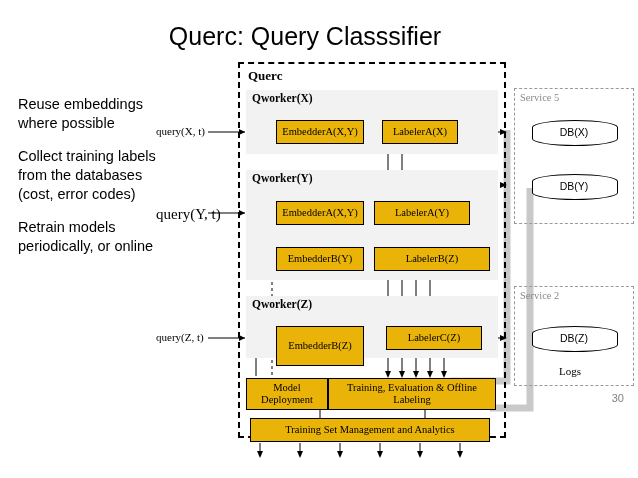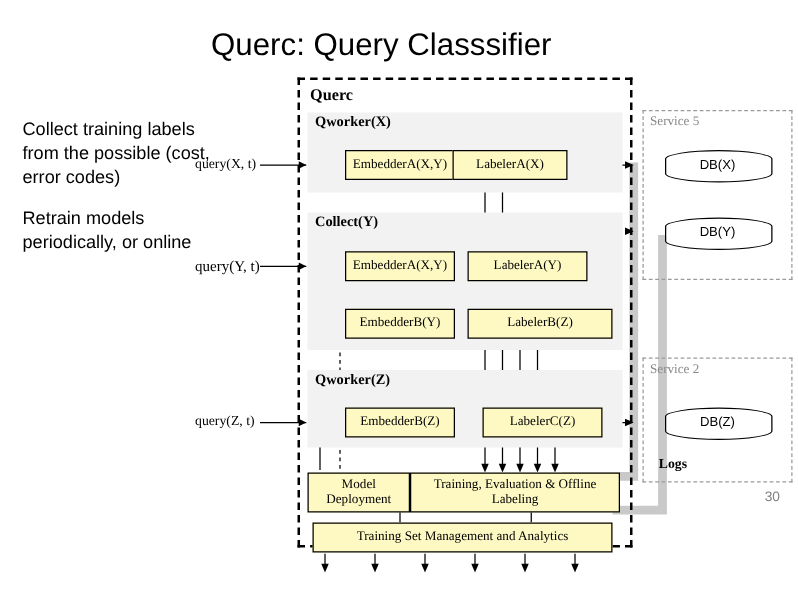--- a/index.html
+++ b/index.html
@@ -70,21 +70,21 @@
     box-sizing: border-box;
   }
   .grey-panel {
     position: absolute;
     background: #f2f2f2;
     box-sizing: border-box;
   }
   .solidbox {
     position: absolute;
     border: 1px solid #000000;
-    background: #fef9c3;
+    background: #eab308;
     box-sizing: border-box;
     font-family: "Liberation Serif", serif;
     font-size: 10.5px;
     color: #000000;
     display: flex;
     align-items: center;
     justify-content: center;
     text-align: center;
     line-height: 12px;
   }
@@ -136,21 +136,22 @@
   }
 </style>
 </head>
 <body>
 
 <div class="slide">
 
   <div id="slide-title">Querc: Query Classsifier</div>
 
   <div id="bullet-text">
-    <p>Collect training labels from the possible (cost, error codes)</p>
+    <p>Reuse embeddings where possible</p>
+    <p>Collect training labels from the databases (cost, error codes)</p>
     <p>Retrain models periodically, or online</p>
   </div>
 
   <div id="page-number">30</div>
 
   <div class="diagram">
 
     <svg class="overlay" viewBox="0 0 488 400">
 
       <path d="M 357 72 L 357 323 L 300 323" stroke="#c9c9c9" stroke-width="7" fill="none"></path>
@@ -209,55 +210,55 @@
       <polygon points="270,400 267,393 273,393" fill="#000"></polygon>
       <polygon points="310,400 307,393 313,393" fill="#000"></polygon>
     </svg>
 
     <div class="dashed-box" style="left:88px; top:4px; width:268px; height:376px;"></div>
     <div class="lbl lbl-bold" style="left:98px; top:10px; font-size:13px;">Querc</div>
 
     <div class="grey-panel" style="left:96px; top:32px; width:252px; height:64px;"></div>
     <div class="lbl lbl-bold" style="left:102px; top:34px; font-size:11.5px;">Qworker(X)</div>
     <div class="solidbox" style="left:126px; top:62px; width:88px; height:24px;">EmbedderA(X,Y)</div>
-    <div class="solidbox" style="left:212px; top:62px; width:92px; height:24px;">LabelerA(X)</div>
+    <div class="solidbox" style="left:232px; top:62px; width:76px; height:24px;">LabelerA(X)</div>
 
     <div class="grey-panel" style="left:96px; top:112px; width:252px; height:110px;"></div>
-    <div class="lbl lbl-bold" style="left:102px; top:114px; font-size:11.5px;">Collect(Y)</div>
+    <div class="lbl lbl-bold" style="left:102px; top:114px; font-size:11.5px;">Qworker(Y)</div>
     <div class="solidbox" style="left:126px; top:143px; width:88px; height:24px;">EmbedderA(X,Y)</div>
     <div class="solidbox" style="left:224px; top:143px; width:96px; height:24px;">LabelerA(Y)</div>
     <div class="solidbox" style="left:126px; top:189px; width:88px; height:24px;">EmbedderB(Y)</div>
     <div class="solidbox" style="left:224px; top:189px; width:116px; height:24px;">LabelerB(Z)</div>
 
     <div class="grey-panel" style="left:96px; top:238px; width:252px; height:62px;"></div>
     <div class="lbl lbl-bold" style="left:102px; top:240px; font-size:11.5px;">Qworker(Z)</div>
-    <div class="solidbox" style="left:126px; top:268px; width:88px; height:24px;">EmbedderB(Z)</div>
+    <div class="solidbox" style="left:126px; top:268px; width:88px; height:40px;">EmbedderB(Z)</div>
     <div class="solidbox" style="left:236px; top:268px; width:96px; height:24px;text-align:center;">LabelerC(Z)</div>
 
     <div class="lbl" style="left:6px; top:67px; font-size:11px;">query(X, t)</div>
-    <div class="lbl" style="left:6px; top:148px; font-size:12px;">query(Y, t)</div>
+    <div class="lbl" style="left:6px; top:148px; font-size:15px;">query(Y, t)</div>
     <div class="lbl" style="left:6px; top:273px; font-size:11px;">query(Z, t)</div>
 
     <div class="grey-dashed-box" style="left:364px; top:30px; width:120px; height:136px;"></div>
     <div class="grey-lbl" style="left:370px; top:34px; font-size:10.5px;">Service 5</div>
     <div class="db" style="left:382px; top:62px; width:84px; height:24px;">
       <div class="cyl"></div>
       <div class="txt">DB(X)</div>
     </div>
     <div class="db" style="left:382px; top:116px; width:84px; height:24px;">
       <div class="cyl"></div>
       <div class="txt">DB(Y)</div>
     </div>
 
     <div class="grey-dashed-box" style="left:364px; top:228px; width:120px; height:100px;"></div>
     <div class="grey-lbl" style="left:370px; top:232px; font-size:10.5px;">Service 2</div>
     <div class="db" style="left:382px; top:268px; width:84px; height:24px;text-align:center;">
       <div class="cyl"></div>
       <div class="txt">DB(Z)</div>
     </div>
-    <div class="lbl" style="left:377px; top:307px; font-size:11px; font-weight:bold;">Logs</div>
+    <div class="lbl" style="left:409px; top:307px; font-size:11px; font-weight:normal;">Logs</div>
 
     <div class="solidbox" style="left:96px; top:320px; width:82px; height:32px; line-height:12px;">Model Deployment</div>
     <div class="solidbox" style="left:178px; top:320px; width:168px; height:32px; line-height:12px;">Training, Evaluation &amp; Offline Labeling</div>
     <div class="solidbox" style="left:100px; top:360px; width:240px; height:24px;">Training Set Management and Analytics</div>
 
   </div>
 </div>
 
 </body></html>

